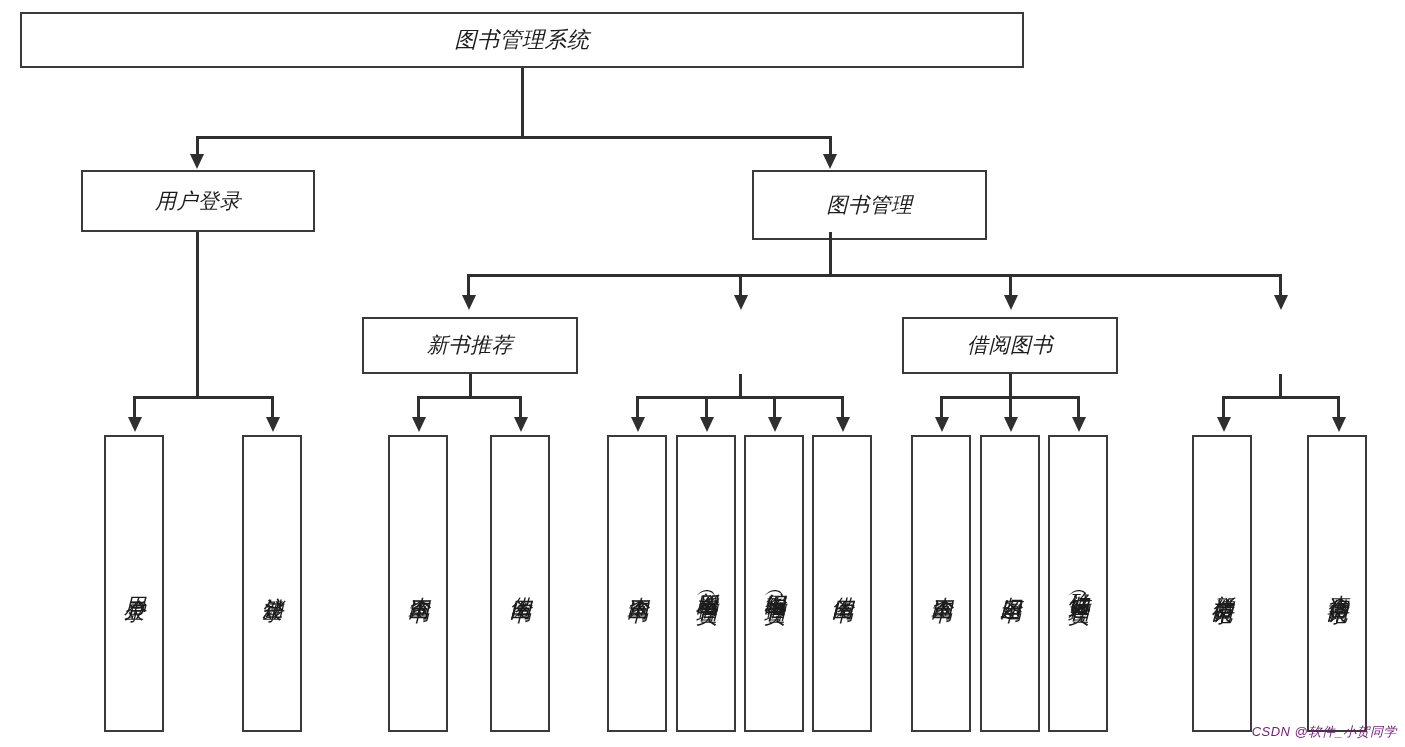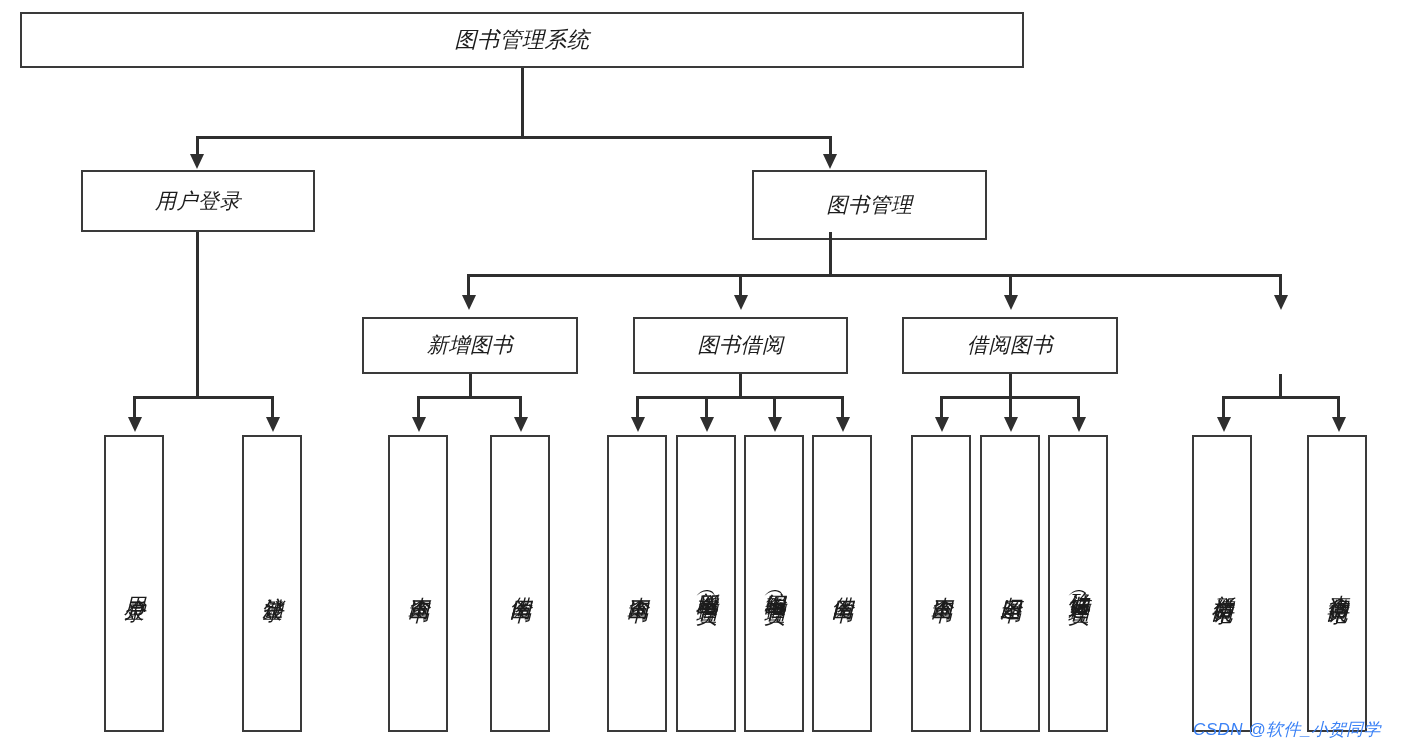--- a/index.html
+++ b/index.html
@@ -64,24 +64,24 @@
   .arrow {
     position: absolute;
     width: 0;
     height: 0;
     border-left: 7px solid transparent;
     border-right: 7px solid transparent;
     border-top: 15px solid #2f2f2f;
   }
   #watermark {
     position: absolute;
-    right: 24px;
+    right: 8px;
     bottom: 6px;
-    font-size: 17px;
-    color: #3b82f6;
+    font-size: 13px;
+    color: #701a75;
     letter-spacing: 0.5px;
     white-space: nowrap;
     pointer-events: none;
   }
 </style>
 </head>
 <body>
 
 <div id="canvas">
 
@@ -117,24 +117,21 @@
   <div class="connector vline" style="left:467px; top:274px; height:22px;"></div>
   <div class="arrow" style="left:462px; top:295px;"></div>
   <div class="connector vline" style="left:739px; top:274px; height:22px;"></div>
   <div class="arrow" style="left:734px; top:295px;"></div>
   <div class="connector vline" style="left:1009px; top:274px; height:22px;"></div>
   <div class="arrow" style="left:1004px; top:295px;"></div>
   <div class="connector vline" style="left:1279px; top:274px; height:22px;"></div>
   <div class="arrow" style="left:1274px; top:295px;"></div>
 
   <div class="node" style="left:362px; top:317px; width:216px; height:57px;">
-    <span>新增图书</span>
-  </div>
-  <div class="node" style="left:633px; top:317px; width:215px; height:57px;">
-    <span>图书借阅</span>
+    <span>新书推荐</span>
   </div>
   <div class="node" style="left:902px; top:317px; width:216px; height:57px;">
     <span>借阅图书</span>
   </div>
 
   <div class="connector vline" style="left:469px; top:374px; width:2.5px; height:22px;"></div>
   <div class="connector hline" style="left:417px; top:396px; width:104px;"></div>
   <div class="connector vline" style="left:417px; top:396px; height:22px;"></div>
   <div class="arrow" style="left:412px; top:417px;"></div>
   <div class="connector vline" style="left:519px; top:396px; height:22px;"></div>

